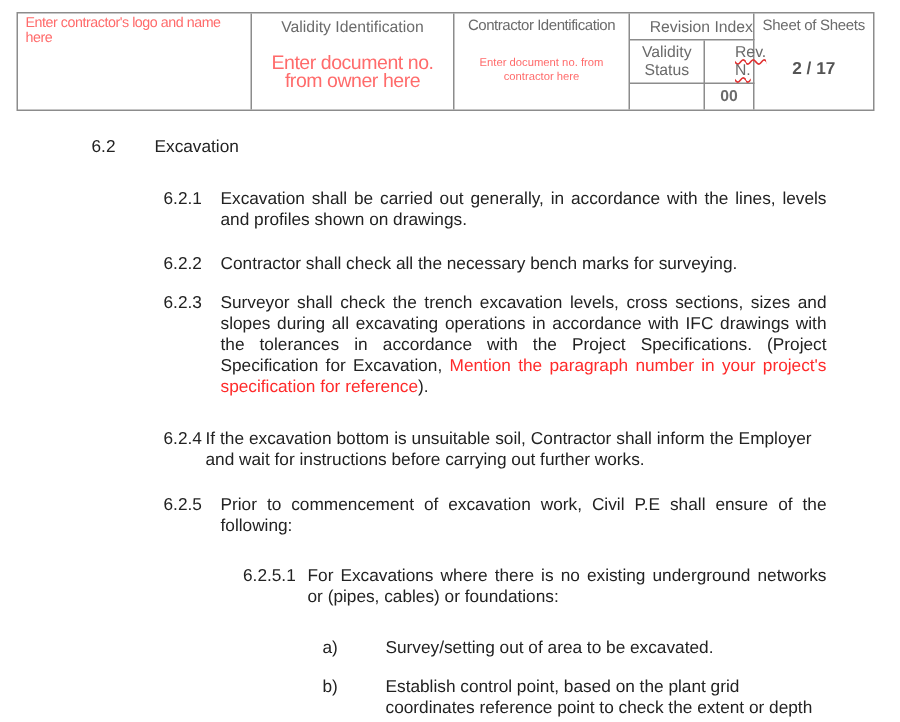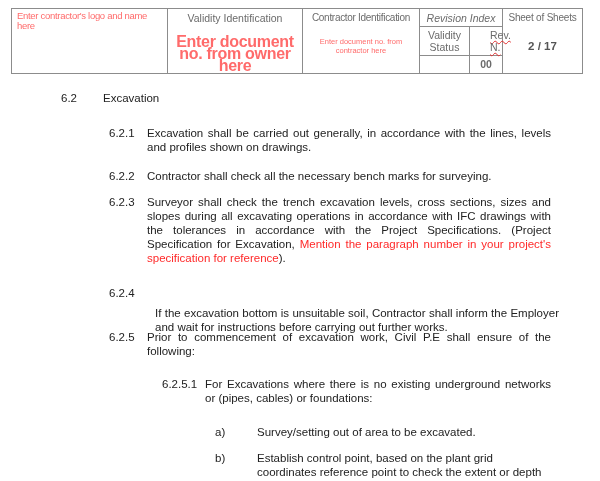--- a/index.html
+++ b/index.html
@@ -19,29 +19,29 @@
 <body>
 
 <div class="hdr">
 
   <div class="cell" style="left:0;top:0;width:156px;height:64px;border-right-width:1px;">
     <div class="red" style="position:absolute;left:5px;top:2px;width:148px;font-size:9.5px;line-height:10px;letter-spacing:-0.3px;">Enter contractor's logo and name here</div>
   </div>
 
   <div class="cell" style="left:156px;top:0;width:135px;height:64px;border-right-width:1px;text-align:center;">
     <div class="gray" style="position:absolute;left:0;right:0;top:3px;">Validity Identification</div>
-    <div class="red" style="position:absolute;left:8px;right:8px;top:27px;font-size:16px;line-height:12px;letter-spacing:-0.3px;font-weight:bold;">Enter document no. from owner here</div>
+    <div class="red" style="position:absolute;left:8px;right:8px;top:27px;font-size:13px;line-height:12px;letter-spacing:-0.3px;">Enter document no. from owner here</div>
   </div>
 
   <div class="cell" style="left:291px;top:0;width:117px;height:64px;border-right-width:1px;text-align:center;">
     <div class="gray" style="position:absolute;left:0;right:0;top:3px;font-size:10px;letter-spacing:-0.3px;">Contractor Identification</div>
     <div class="red" style="position:absolute;left:14px;right:14px;top:28px;font-size:7.5px;line-height:9px;">Enter document no. from contractor here</div>
   </div>
 
-  <div class="cell" style="left:408px;top:0;width:83px;height:18px;border-right-width:1px;border-bottom-width:1px;text-align:center;font-style:italic;">
+  <div class="cell" style="left:408px;top:0;width:83px;height:18px;border-right-width:1px;border-bottom-width:1px;text-align:right;">
     <div class="gray" style="position:absolute;left:0;right:0;top:3px;">Revision Index</div>
   </div>
   <div class="cell" style="left:408px;top:18px;width:50px;height:29px;border-right-width:1px;border-bottom-width:1px;text-align:center;">
     <div class="gray" style="position:absolute;left:6px;right:6px;top:2px;line-height:12px;">Validity Status</div>
   </div>
   <div class="cell" style="left:458px;top:18px;width:33px;height:29px;border-right-width:1px;border-bottom-width:1px;text-align:center;">
     <div class="gray squig" style="position:absolute;left:4px;right:4px;top:2px;line-height:12px;">Rev. N.</div>
   </div>
   <div class="cell" style="left:408px;top:47px;width:50px;height:17px;border-right-width:1px;text-align:center;">
     <div class="gray"></div>
@@ -66,21 +66,21 @@
 
 <div class="t" style="left:109px;top:169px;">6.2.2</div>
 <div class="t" style="left:147px;top:169px;">Contractor shall check all the necessary bench marks for surveying.</div>
 
 <div class="t" style="left:109px;top:195px;">6.2.3</div>
 <div class="t just" style="left:147px;top:195px;width:404px;line-height:14px;">
   <span>Surveyor shall check the trench excavation levels, cross sections, sizes and slopes during all excavating operations in accordance with IFC drawings with the tolerances in accordance with the Project Specifications. (Project Specification for Excavation, </span><span class="redtxt">Mention the paragraph number in your project's specification for reference</span><span>).</span>
 </div>
 
 <div class="t" style="left:109px;top:286px;">6.2.4</div>
-<div class="t just" style="left:155px;top:286px;width:404px;margin-top:20px;">
+<div class="t just" style="left:137px;top:286px;width:404px;">
   <span>If the excavation bottom is unsuitable soil, Contractor shall inform the Employer and wait for instructions before carrying out further works.</span>
 </div>
 
 <div class="t" style="left:109px;top:330px;">6.2.5</div>
 <div class="t just" style="left:147px;top:330px;width:404px;">
   <span>Prior to commencement of excavation work, Civil P.E shall ensure of the following:</span>
 </div>
 
 <div class="t" style="left:162px;top:377px;">6.2.5.1</div>
 <div class="t just" style="left:205px;top:377px;width:346px;">

